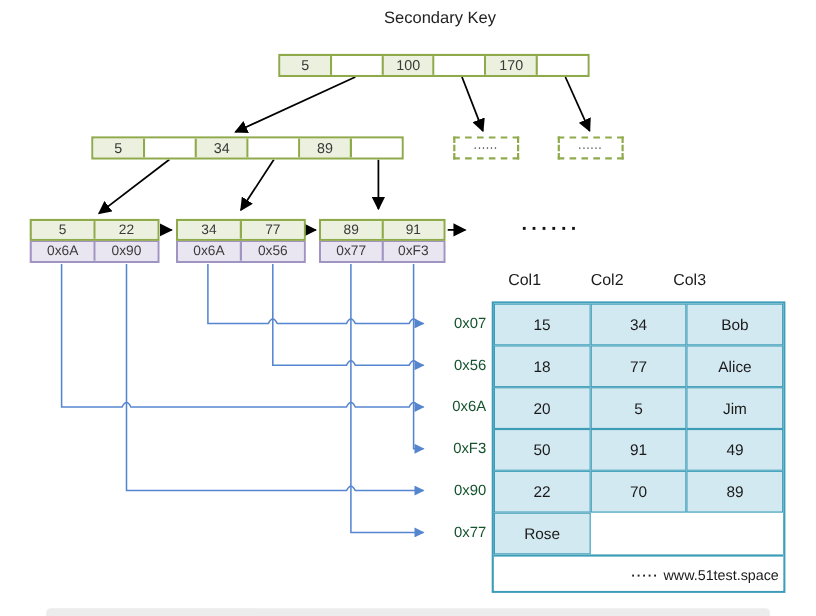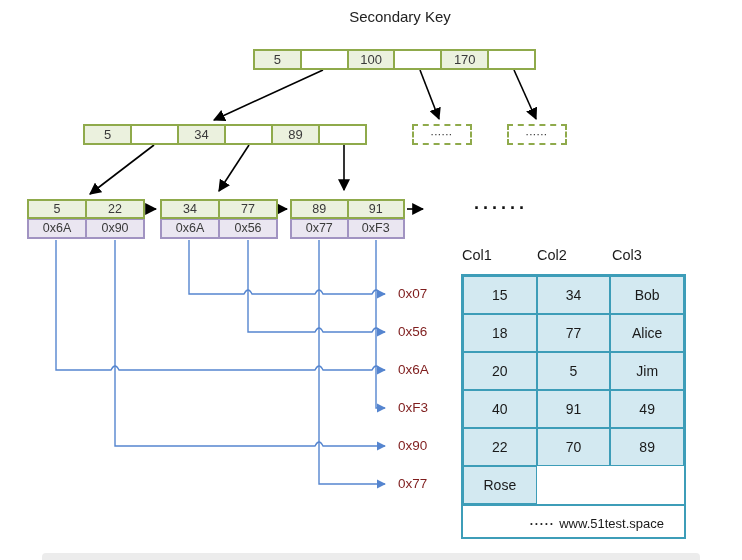--- a/index.html
+++ b/index.html
@@ -33,33 +33,33 @@
   .leaf-keys .cell { background:#ebf1de; border-right:2px solid #8faa4b; }
   .leaf-keys .cell:last-child { border-right:none; }
   .leaf-ptrs { border:2px solid #a193c2; border-top-width:1px; }
   .leaf-ptrs .cell { background:#eae6f1; border-right:2px solid #a193c2; }
   .leaf-ptrs .cell:last-child { border-right:none; }
 
   .big-ellipsis { position:absolute; left:474px; top:198px; z-index:2;
     font-size:18px; font-weight:bold; letter-spacing:3px; color:#111; }
 
   .addr-label { position:absolute; left:398px; width:44px; height:16px; z-index:2;
-    font-size:13.5px; color:#7f1d1d; }
+    font-size:13.5px; color:#14532d;text-align:right; }
 
   
   .col-headers { position:absolute; left:462px; top:247px; width:225px; display:flex; z-index:2; }
   .col-headers .hdr { flex:1 1 0; font-size:14.5px; color:#1a1a1a; }
 
-  .dtable { position:absolute; left:461px; top:274px; width:225px; z-index:2;
+  .dtable { position:absolute; left:447px; top:274px; width:267px; z-index:2;
     border:2px solid #3d9db8; background:#fff; }
   .dtable .grid { display:grid; grid-template-columns:1fr 1fr 1fr; }
   .dtable .tcell { height:38px; background:#d3e9f1; border:1.5px solid #3d9db8;
     font-size:14px; color:#1a1a1a; display:flex; align-items:center; justify-content:center; }
   .tfoot { position:relative; height:33px; background:#fff; border-top:2px solid #3d9db8;
-    text-align:right; padding:8px 20px 0 0; white-space:nowrap; }
+    text-align:right; padding:8px 4px 0 0; white-space:nowrap; }
   .tfoot .dots { font-size:12px; font-weight:bold; letter-spacing:1px; color:#222; }
   .tfoot .wm { font-size:13px; color:#1a1a1a; }
   .tfoot .ghost { position:absolute; right:-4px; top:16px; font-size:15px;
     color:#9a9a9a; opacity:0.6; letter-spacing:0.5px; }
 
   .bottom-bar { position:absolute; left:42px; top:553px; width:658px; height:8px;
     background:#ececec; border-radius:4px 4px 0 0; z-index:2; }
 </style>
 </head>
 <body>
@@ -176,21 +176,21 @@
     <div class="grid">
       <div class="tcell">15</div>
       <div class="tcell">34</div>
       <div class="tcell">Bob</div>
       <div class="tcell">18</div>
       <div class="tcell">77</div>
       <div class="tcell">Alice</div>
       <div class="tcell">20</div>
       <div class="tcell">5</div>
       <div class="tcell">Jim</div>
-      <div class="tcell">40</div>
+      <div class="tcell">50</div>
       <div class="tcell">91</div>
       <div class="tcell">49</div>
       <div class="tcell">22</div>
       <div class="tcell">70</div>
       <div class="tcell">89</div>
       <div class="tcell">Rose</div>
     </div>
     <div class="tfoot">
       <span class="dots">·····</span>
       <span class="wm">www.51test.space</span>

